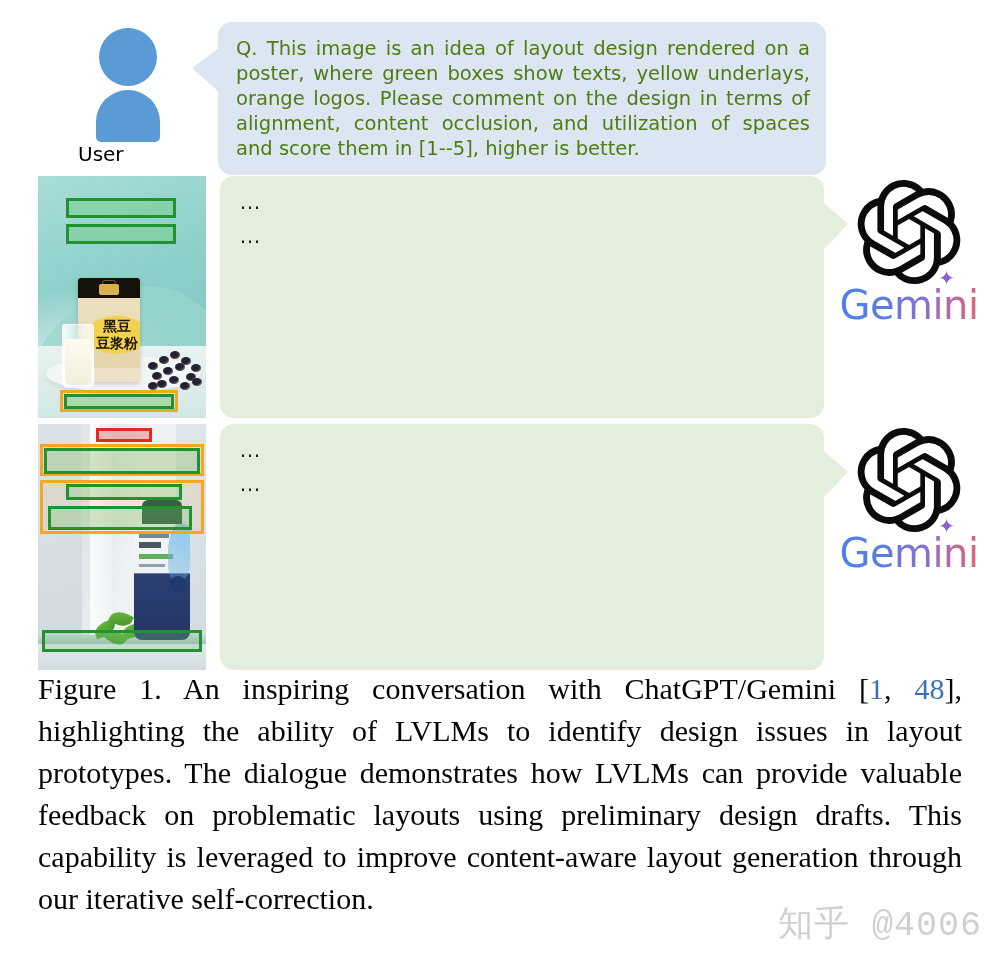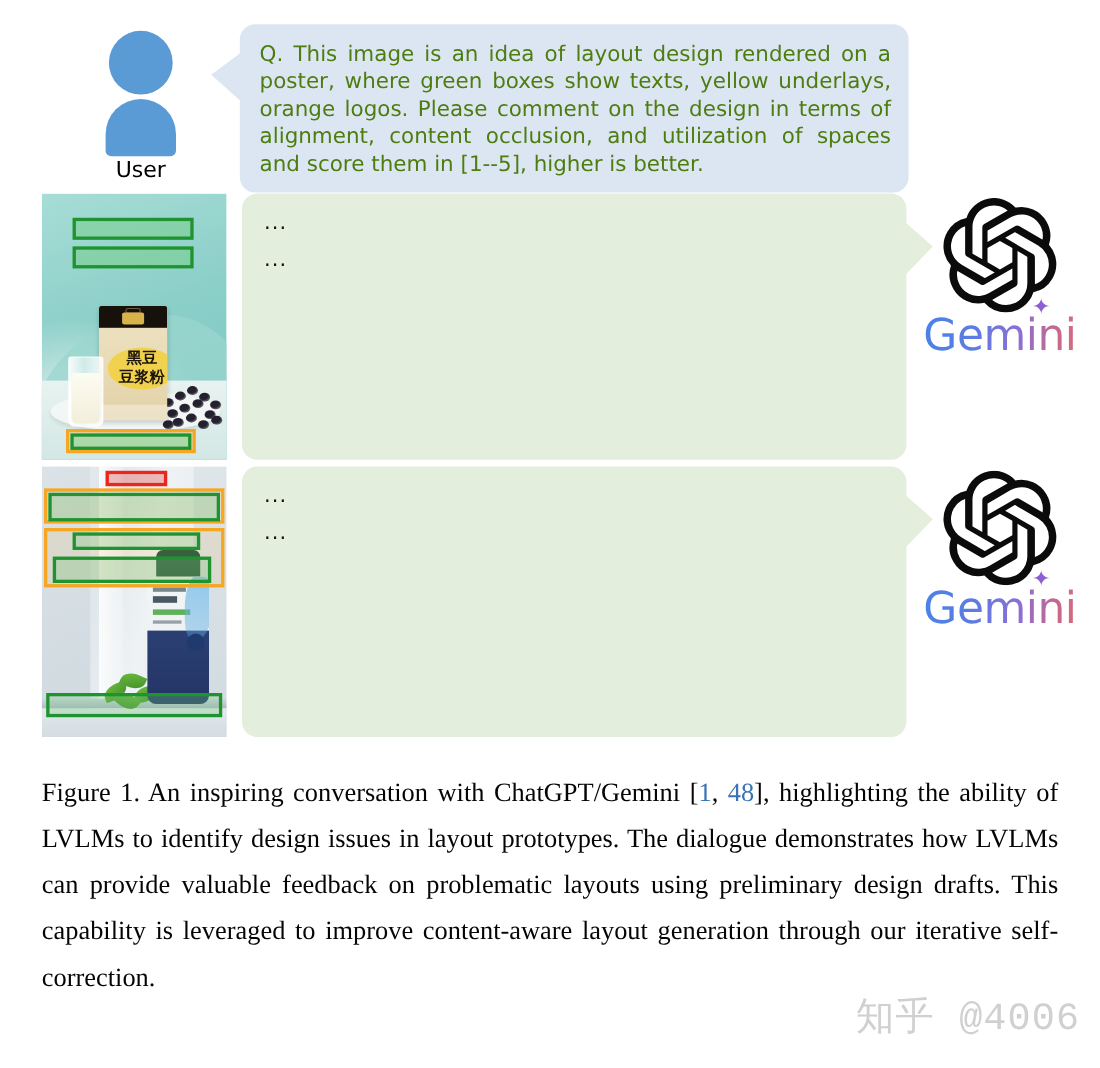--- a/index.html
+++ b/index.html
@@ -25,21 +25,20 @@
   #user-row {
     position: absolute;
     left: 0; top: 22px;
     width: 1000px;
     height: 150px;
   }
   #avatar-block {
     position: absolute;
     left: 78px; top: 6px;
     width: 100px;
-    text-align: center;
   }
   #avatar-icon {
     width: 90px; height: 108px;
     position: relative;
     margin: 0 auto;
   }
   #avatar-head {
     position: absolute;
     left: 16px; top: 0;
     width: 58px; height: 58px;
@@ -194,21 +193,21 @@
   .p1-plate {
     position: absolute;
     left: 8px; bottom: 26px;
     width: 154px; height: 36px;
     background: #f2f7f6;
     border-radius: 50%;
     box-shadow: 0 3px 4px rgba(0,0,0,.08);
   }
   .p1-bag {
     position: absolute;
-    left: 52px; bottom: 36px;
+    left: 40px; bottom: 36px;
     width: 62px; height: 104px;
     background: linear-gradient(180deg,#efe3c4 0%, #e8dab5 55%, #e2d2a8 100%);
     border-radius: 3px;
     overflow: hidden;
     box-shadow: 0 2px 5px rgba(0,0,0,.18);
   }
   .p1-bag-top {
     position: absolute; left: 0; top: 0;
     width: 100%; height: 20px;
     background: #17110c;
@@ -386,24 +385,24 @@
     background: rgba(245, 166, 35, 0.12);
   }
   .box-red {
     border: 3px solid #e8271f;
     background: rgba(232, 39, 31, 0.28);
   }
 
   
   #caption {
     position: absolute;
-    left: 38px; top: 700px;
+    left: 38px; top: 668px;
     width: 924px;
     font-family: "Liberation Serif", "DejaVu Serif", serif;
-    font-size: 24px;
+    font-size: 30px;
     line-height: 42px;
     color: #050505;
     text-align: justify;
     text-justify: inter-word;
   }
   #caption .cite { color: #3a72b8; }
 
   #watermark {
     position: absolute;
     right: 18px; bottom: 24px;

